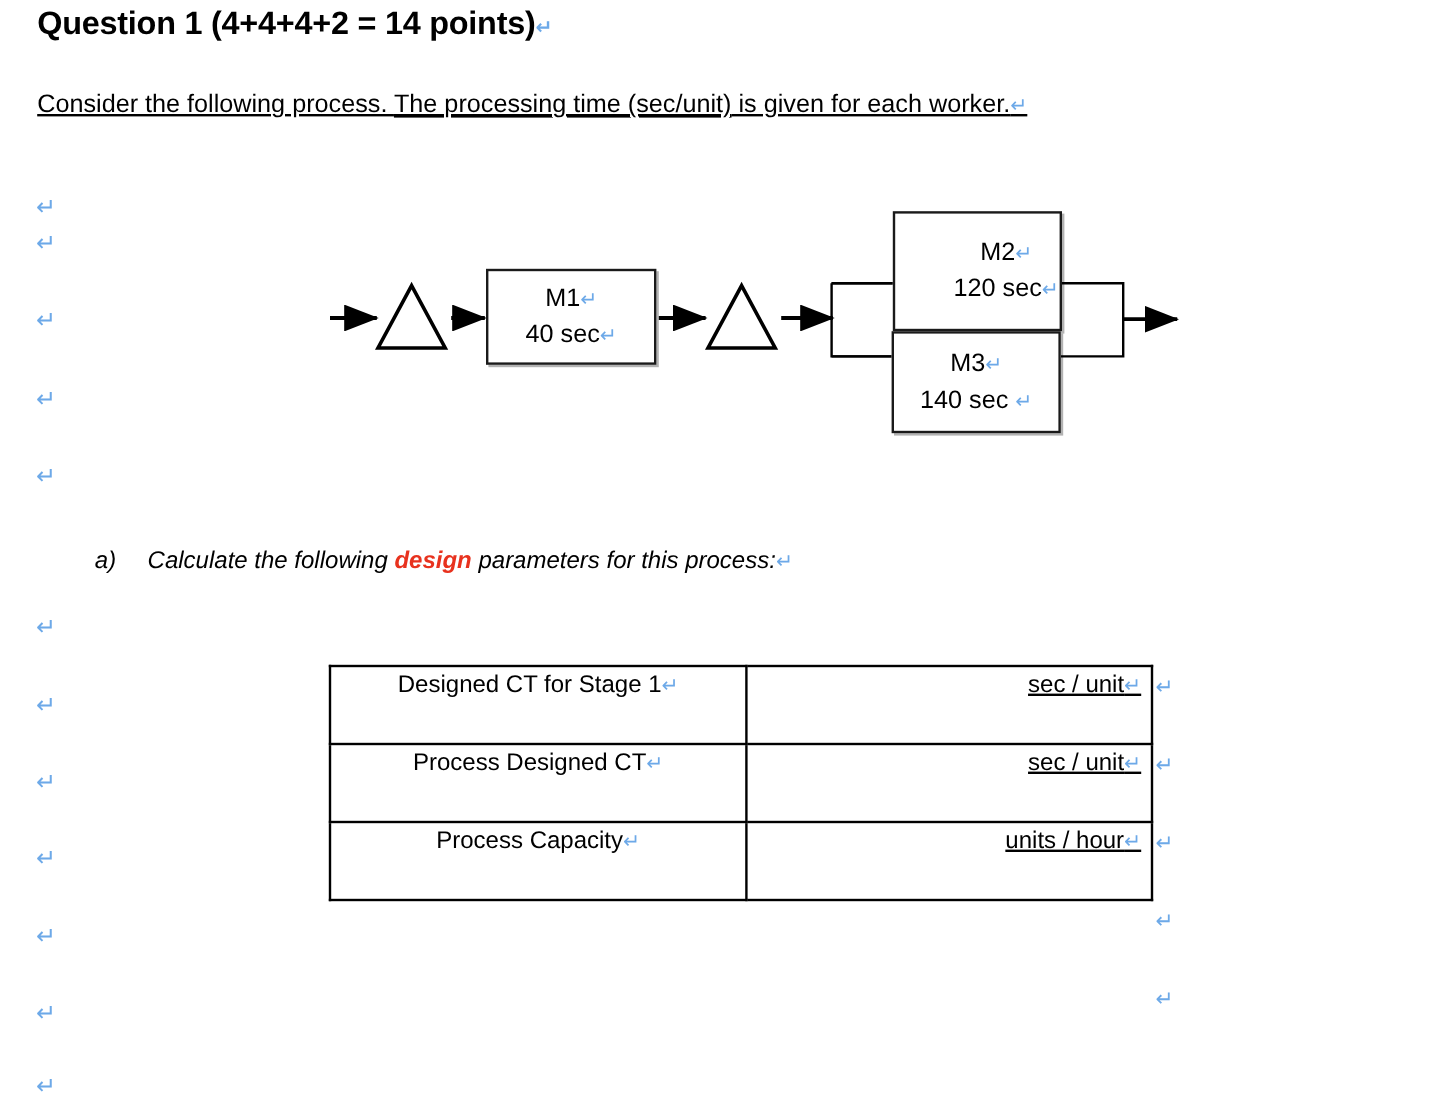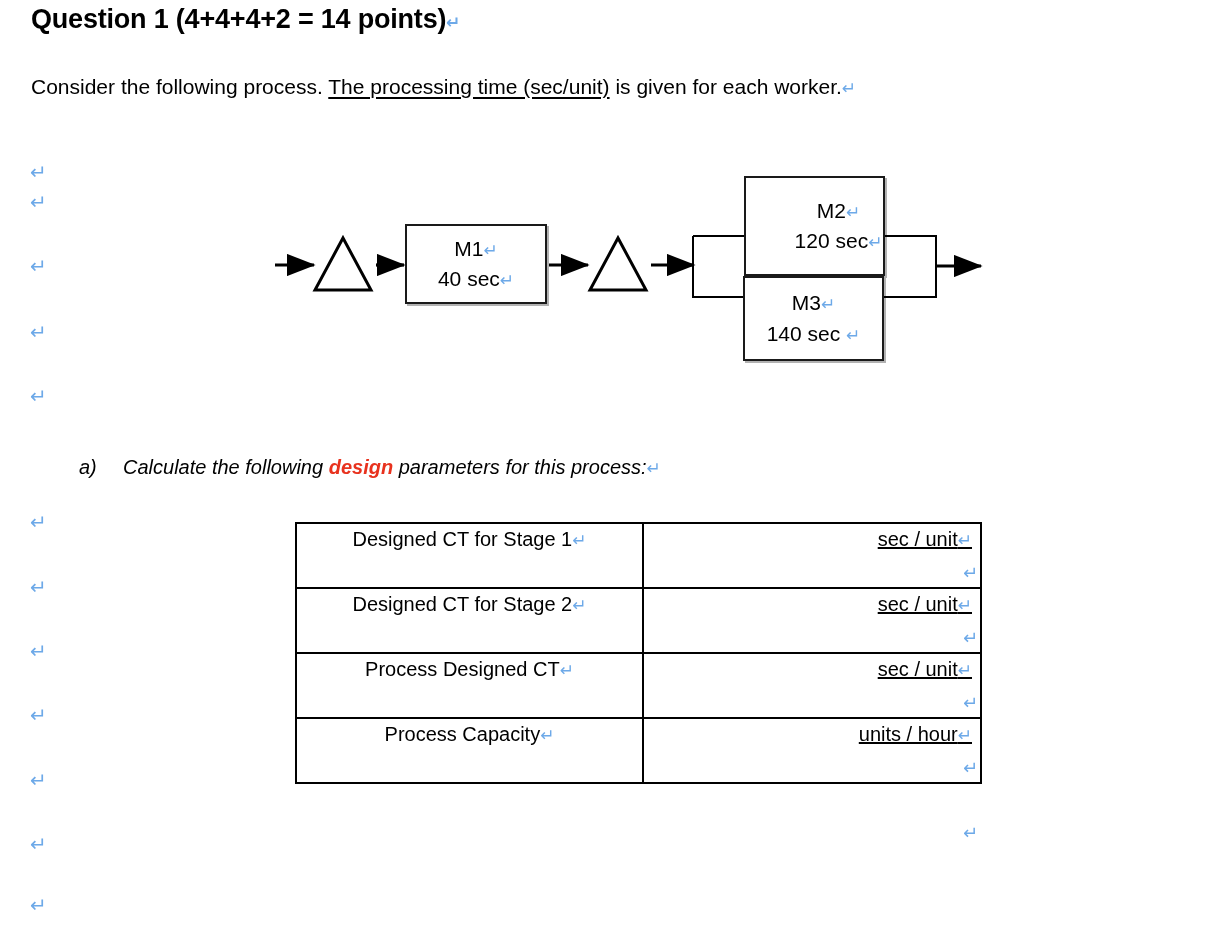--- a/index.html
+++ b/index.html
@@ -45,20 +45,21 @@
     font-weight: bold;
     letter-spacing: -0.2px;
     white-space: nowrap;
   }
   #intro-line {
     position: absolute;
     left: 31px;
     top: 75px;
     font-size: 21px;
     white-space: nowrap;
+    text-decoration: underline;
   }
   #intro-line .underline {
     text-decoration: underline;
     text-underline-offset: 3px;
   }
 
   #part-a {
     position: absolute;
     left: 79px;
     top: 456px;
@@ -100,25 +101,24 @@
   .proc-box .ln { white-space: nowrap; }
 
   #box-m1 { left: 405px; top: 224px; width: 142px; height: 80px; }
   #box-m2 { left: 744px; top: 176px; width: 141px; height: 100px; padding-left: 48px; }
   #box-m3 { left: 743px; top: 276px; width: 141px; height: 85px; }
 
   
   #param-table {
     position: absolute;
     left: 274px;
-    top: 522px;
+    top: 554px;
     width: 685px;
     border-collapse: collapse;
     table-layout: fixed;
-    margin-left: 21px;
   }
   #param-table td {
     border: 2.5px solid #000000;
     height: 65px;
     vertical-align: top;
     padding: 4px 8px 0 8px;
     font-size: 20px;
     box-sizing: border-box;
   }
   #param-table td.label-cell {
@@ -222,24 +222,20 @@
     <span class="marker">a)</span><span>Calculate the following </span><span class="design">design</span><span> parameters for this process:</span><span class="pilcrow inline">↵</span>
   </div>
 
   <table id="param-table">
     <tbody>
       <tr>
         <td class="label-cell"><span>Designed CT for Stage 1</span><span class="pilcrow inline">↵</span></td>
         <td class="value-cell"><span>sec / unit</span><span class="pilcrow inline">↵</span></td>
       </tr>
       <tr>
-        <td class="label-cell"><span>Designed CT for Stage 2</span><span class="pilcrow inline">↵</span></td>
-        <td class="value-cell"><span>sec / unit</span><span class="pilcrow inline">↵</span></td>
-      </tr>
-      <tr>
         <td class="label-cell"><span>Process Designed CT</span><span class="pilcrow inline">↵</span></td>
         <td class="value-cell"><span>sec / unit</span><span class="pilcrow inline">↵</span></td>
       </tr>
       <tr>
         <td class="label-cell"><span>Process Capacity</span><span class="pilcrow inline">↵</span></td>
         <td class="value-cell"><span>units / hour</span><span class="pilcrow inline">↵</span></td>
       </tr>
     </tbody>
   </table>
 

